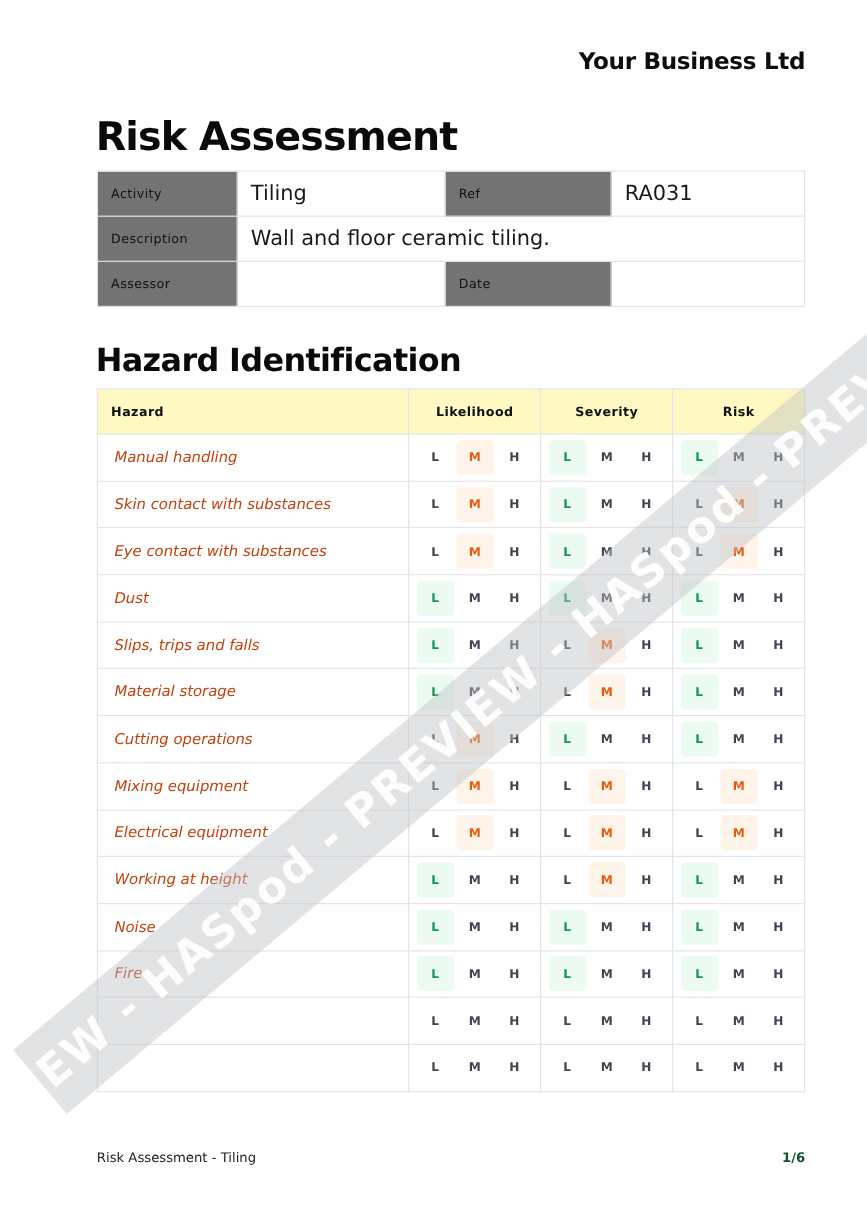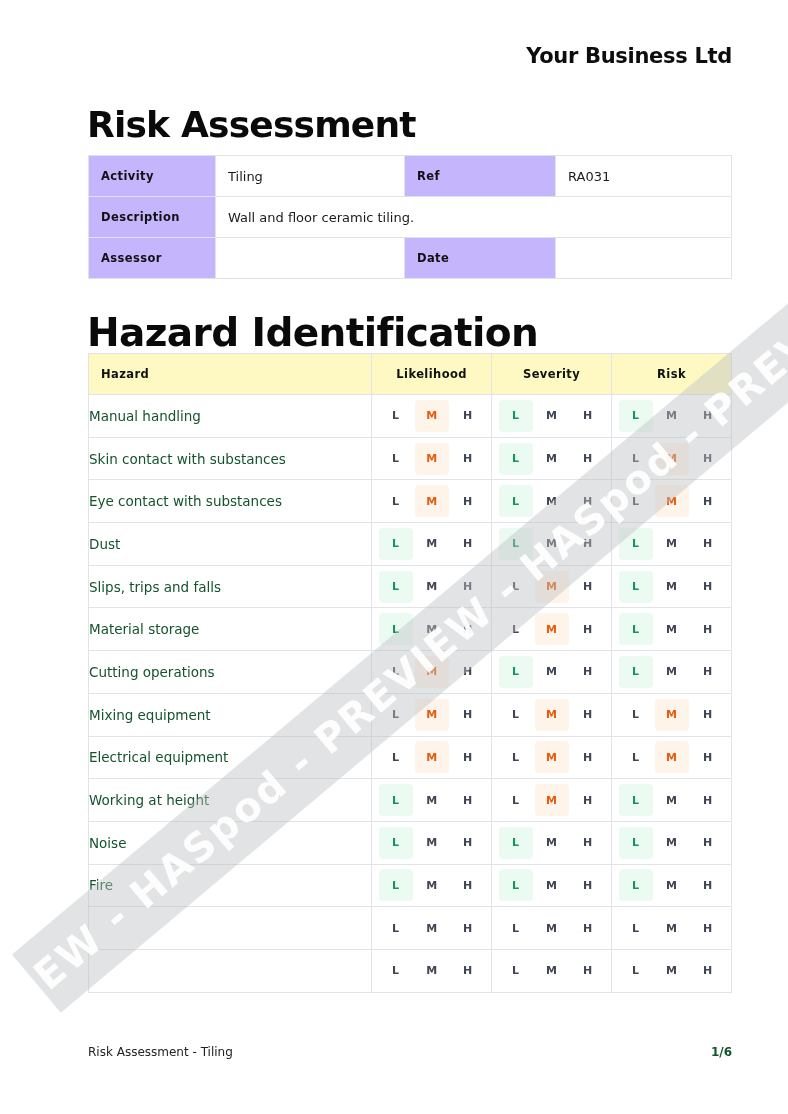--- a/index.html
+++ b/index.html
@@ -1,37 +1,37 @@
 <!DOCTYPE html>
 <html><head>
 <meta charset="utf-8">
 <style>
   * { box-sizing: border-box; margin: 0; padding: 0; }
   html, body { width: 788px; height: 1114px; background: #ffffff; overflow: hidden; }
   body { font-family: "DejaVu Sans", sans-serif; color: #111; position: relative; }
   .page { position: absolute; left: 16px; top: 0; width: 788px; height: 1114px; }
   .company { position: absolute; right: 72px; top: 44px; font-size: 21px; font-weight: bold; letter-spacing: -0.3px; color: #0d0d0d; }
   .title { position: absolute; left: 71px; top: 104px; font-size: 36px; font-weight: bold; letter-spacing: -0.8px; color: #0a0a0a; }
-  .h2 { position: absolute; left: 71px; top: 310px; font-size: 39px; font-weight: bold; letter-spacing: -0.6px; color: #0a0a0a; }
+  .h2 { position: absolute; left: 71px; top: 310px; font-size: 29px; font-weight: bold; letter-spacing: -0.6px; color: #0a0a0a; }
 
   table { border-collapse: collapse; position: absolute; left: 72px; width: 644px; }
   td, th { border: 1.5px solid #e1e3e8; }
 
   .info { top: 155px; }
-  .info td { height: 41px; font-size: 13px; vertical-align: middle; padding: 0 12px; }
-  .info td.lbl { background: #c4b5fd; font-weight: bold; font-size: 11.5px; letter-spacing: 0.4px; width: 127px; color: #111; }
+  .info td { height: 41px; font-size: 19px; vertical-align: middle; padding: 0 12px; }
+  .info td.lbl { background: #737373; font-weight: normal; font-size: 11.5px; letter-spacing: 0.4px; width: 127px; color: #111; }
   .info td.val { color: #1a1a1a; }
   .info td.c2 { width: 189px; }
   .info td.lbl2 { width: 151px; }
 
   .haz { top: 353px; }
   .haz th { background: #fef9c3; height: 41px; font-size: 11.5px; font-weight: bold; letter-spacing: 0.4px; text-align: center; color: #111; }
   .haz th.hz { text-align: left; padding-left: 12px; width: 284px; }
   .haz td { height: 42.7px; font-size: 13.5px; vertical-align: middle; }
-  .haz td.name { padding-left: 0; color: #14532d; }
+  .haz td.name { padding-left: 15px; color: #c2410c; font-style: italic; }
   .haz td.lmh { width: 120px; text-align: center; }
   .opts { display: flex; justify-content: center; gap: 2px; }
   .opt { width: 34px; height: 32px; display: flex; align-items: center; justify-content: center; font-size: 11px; font-weight: bold; color: #3f4552; border-radius: 4px; }
   .opt.selL { background: #ebfbf2; color: #15955a; }
   .opt.selM { background: #fff4ea; color: #ea5a0c; }
 
   .footer-left { position: absolute; left: 72px; top: 1045px; font-size: 12px; color: #222; }
   .footer-right { position: absolute; right: 72px; top: 1045px; font-size: 12px; font-weight: bold; color: #14532d; }
 
   .watermark { position: absolute; left: -120px; top: 560px; width: 1200px; height: 76px; background: rgba(190,192,196,0.45); transform: rotate(-40deg); transform-origin: center; display: flex; align-items: center; justify-content: center; pointer-events: none; }

